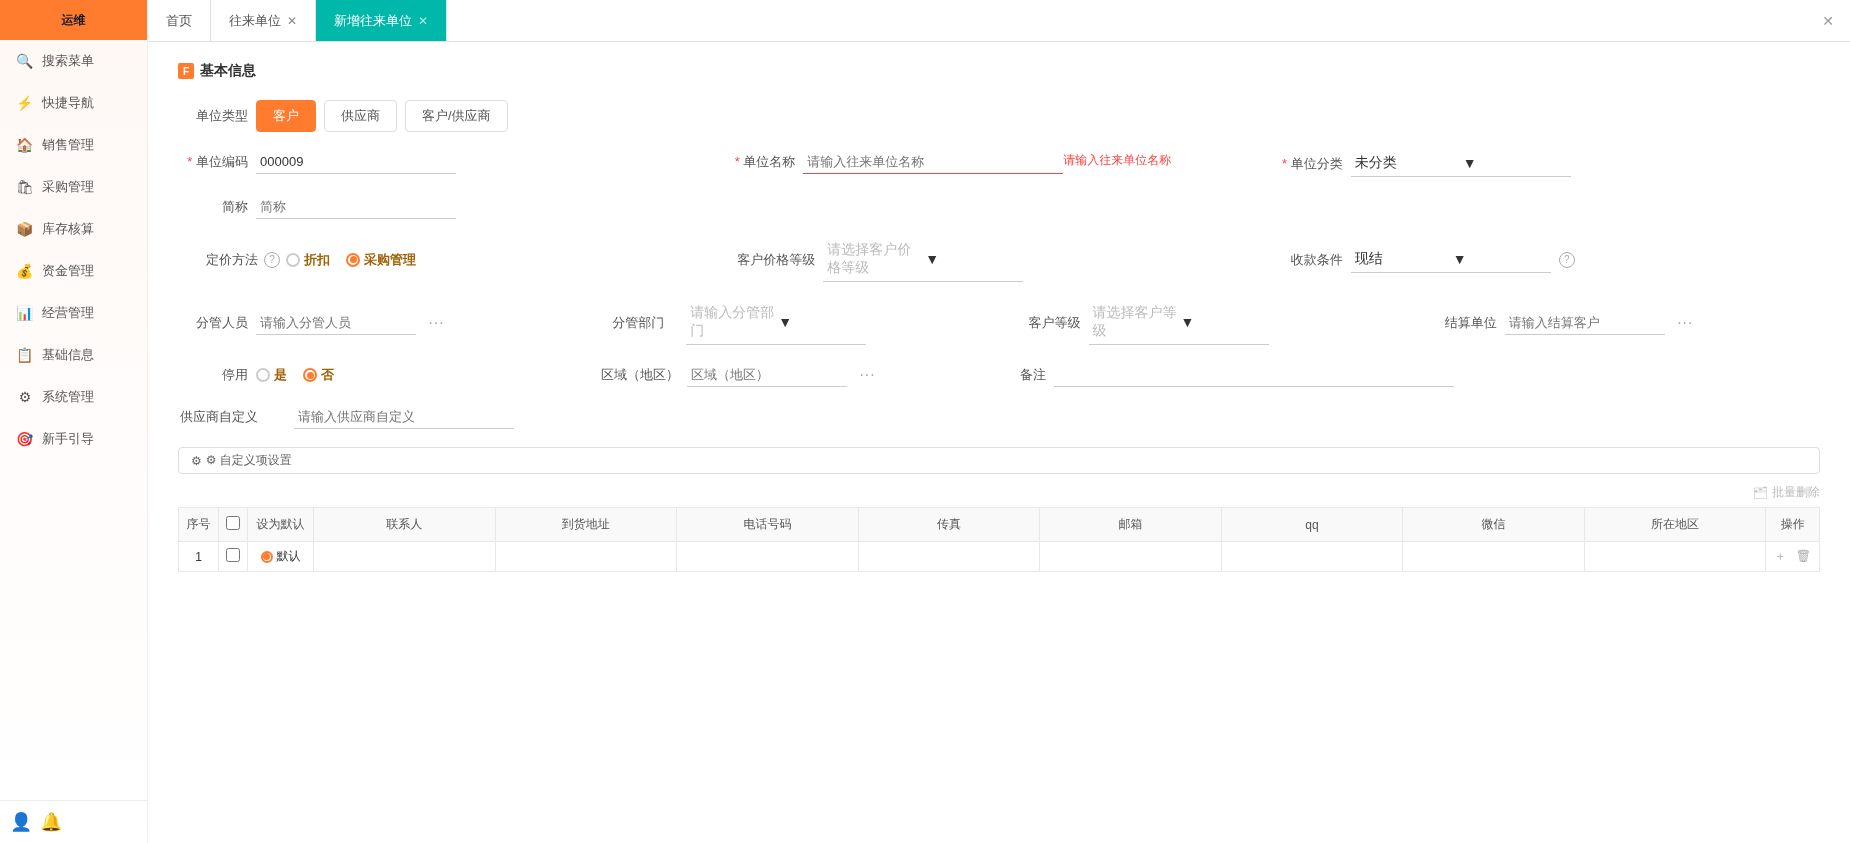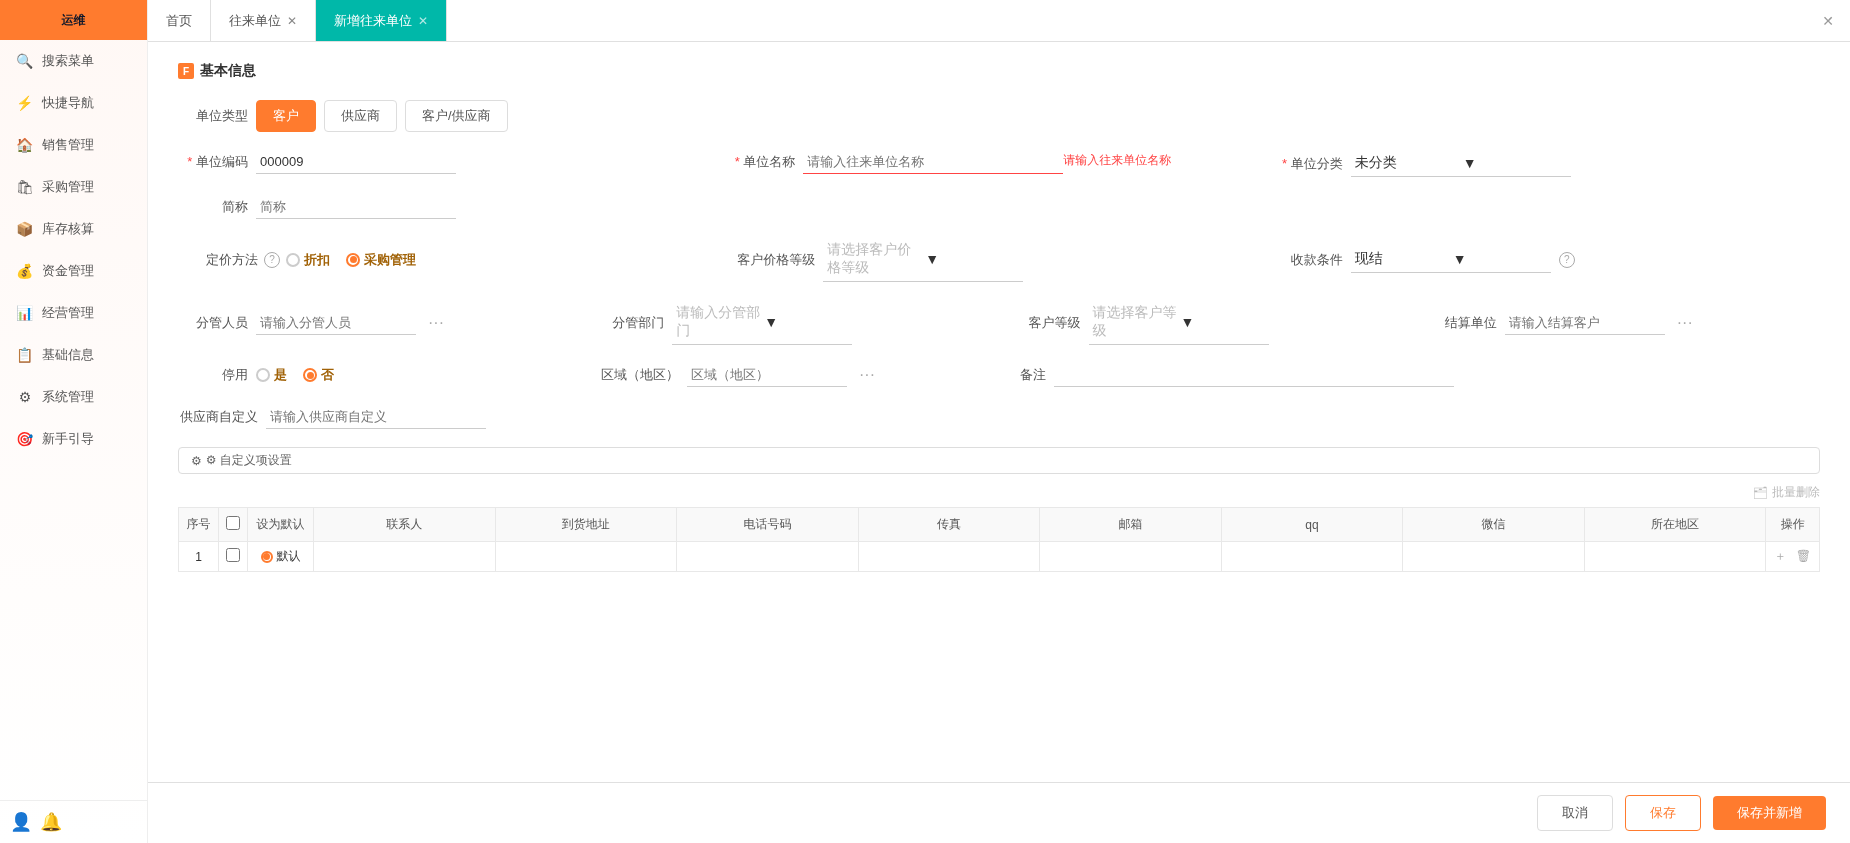--- a/index.html
+++ b/index.html
@@ -423,21 +423,21 @@
     <div class="form-row" style="align-items:center;gap:23px;">
 
       <div class="form-field" style="flex:1;">
         <span class="form-label" style="min-width:70px;">分管人员</span>
         <input type="text" class="form-input" style="width: 160px;" placeholder="请输入分管人员">
         <span class="more-btn">···</span>
       </div>
 
       <div class="form-field" style="flex:1;">
         <span class="form-label" style="min-width:70px;">分管部门</span>
-        <div class="select-field" style="width:180px;">
+        <div class="select-field" style="width:180px;margin-left:14px;">
           <span class="placeholder">请输入分管部门</span>
           <span class="select-arrow">▼</span>
         </div>
       </div>
 
       <div class="form-field" style="flex:1;">
         <span class="form-label" style="min-width:70px;">客户等级</span>
         <div class="select-field" style="width:180px;">
           <span class="placeholder">请选择客户等级</span>
           <span class="select-arrow">▼</span>
@@ -476,21 +476,21 @@
 
       <div class="form-field" style="flex:2;">
         <span class="form-label" style="min-width:40px;">备注</span>
         <input type="text" class="form-input" style="width: 400px;">
       </div>
     </div>
 
     <div class="form-row">
       <div class="form-field" style="flex:0 0 400px;">
         <span class="form-label" style="min-width:80px;">供应商自定义</span>
-        <input type="text" class="form-input" style="width: 220px;" placeholder="请输入供应商自定义">
+        <input type="text" class="form-input" style="width: 220px; margin-left: 28px;" placeholder="请输入供应商自定义">
       </div>
     </div>
 
     <div style="margin-bottom:8px;">
       <div class="custom-settings-btn">
         <span>⚙</span>
         <span>⚙ 自定义项设置</span>
       </div>
     </div>
 
@@ -537,19 +537,14 @@
           <td>
             <span style="cursor:pointer;color:#aaa;margin-right:6px;">＋</span>
             <span style="cursor:pointer;color:#aaa;">🗑</span>
           </td>
         </tr>
       </tbody>
     </table>
 
   </div>
 
-  <div class="footer">
-    <button class="btn-cancel">取消</button>
-    <button class="btn-save">保存</button>
-    <button class="btn-save-new">保存并新增</button>
-  </div>
 
 </div>
 
 </body></html>

